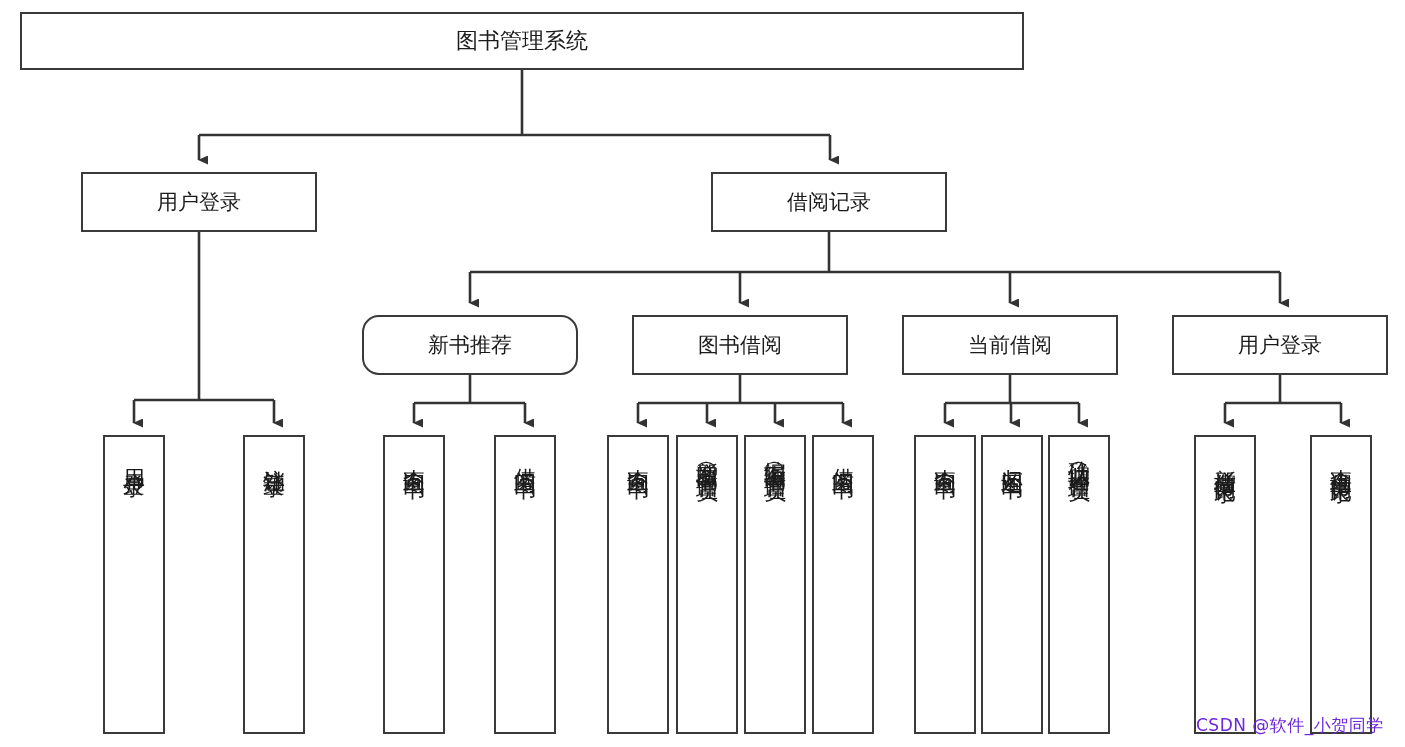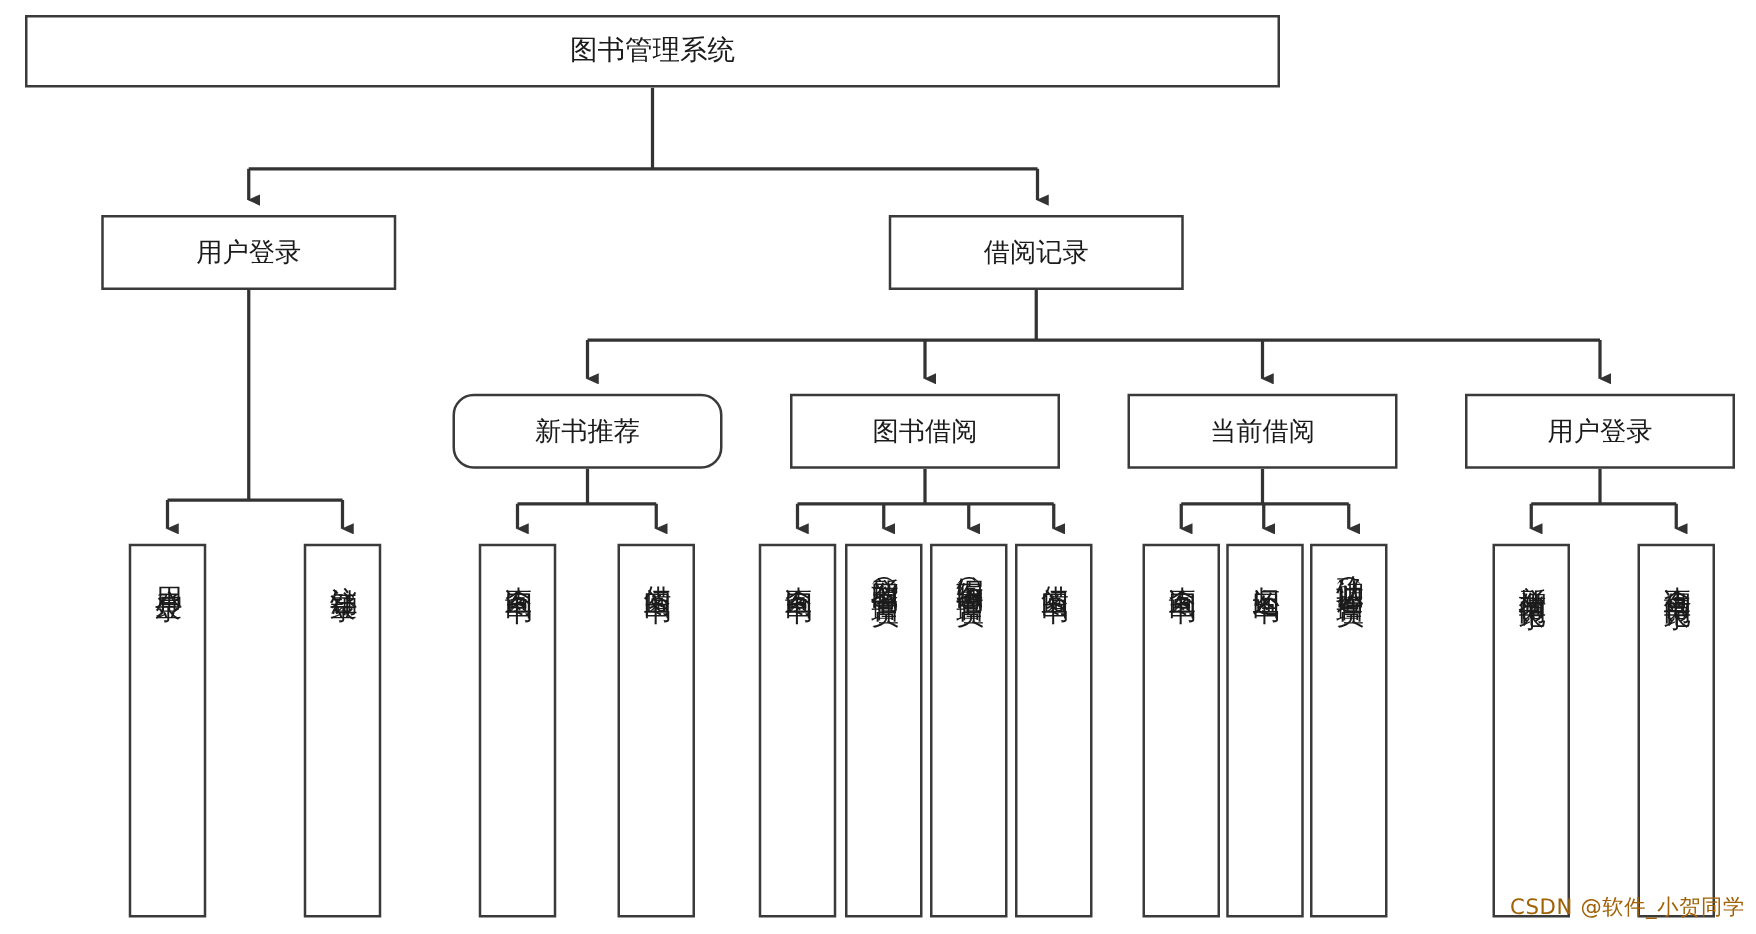--- a/index.html
+++ b/index.html
@@ -66,25 +66,24 @@
     white-space: nowrap;
   }
   .node.leaf.tall-text {
     padding-top: 6px;
   }
   #watermark {
     position: absolute;
     left: 1196px;
     top: 714px;
     font-size: 17px;
-    color: #a16207;
+    color: #6d28d9;
     letter-spacing: 0.5px;
     z-index: 3;
     white-space: nowrap;
-    margin-left: 12px;
   }
 </style>
 </head>
 <body>
 
 <div id="canvas">
 
   <svg id="connectors" viewBox="0 0 1405 747" xmlns="http://www.w3.org/2000/svg">
     <defs>
       <marker id="arrow" markerWidth="9" markerHeight="10" refX="4.5" refY="9" orient="auto" markerUnits="userSpaceOnUse">

